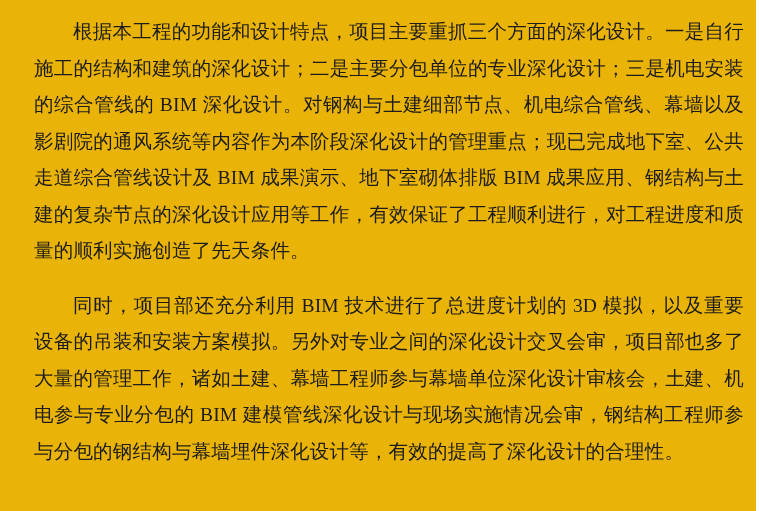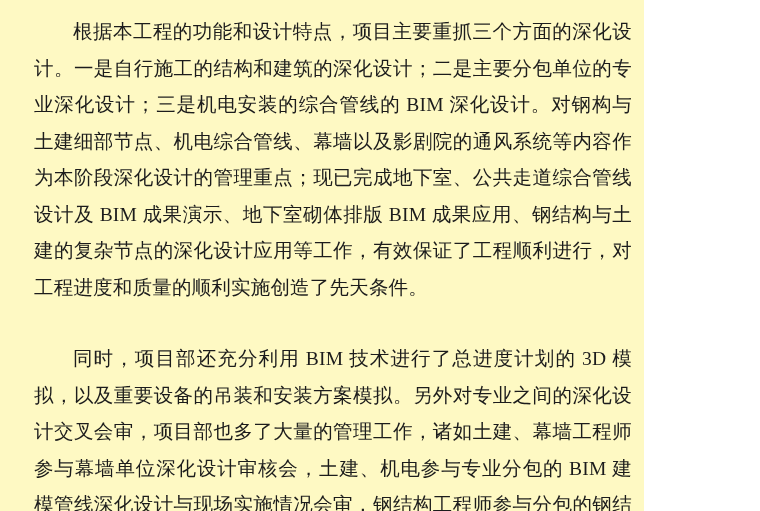--- a/index.html
+++ b/index.html
@@ -9,40 +9,40 @@
   body {
     width: 760px;
     height: 511px;
     background: #ffffff;
     font-family: "Liberation Serif", "DejaVu Serif", serif;
     color: #1a1a1a;
     overflow: hidden;
   }
   .page {
     box-sizing: border-box;
-    width: 644px;
+    width: 756px;
     height: 511px;
     padding: 14px 12px 0 34px;
-    background: #fef9c3;
+    background: #eab308;
   }
   .doc-body {
     display: block;
   }
   .para {
     margin: 0 0 0 0;
     font-size: 19.5px;
     line-height: 36.5px;
     text-align: justify;
     text-justify: inter-ideograph;
     text-indent: 2em;
     letter-spacing: 0.2px;
     color: #1c1c1c;
   }
   .para + .para {
-    margin-top: 35px;
+    margin-top: 18px;
   }
 </style>
 </head>
 <body>
 
 <div class="page">
   <div class="doc-body">
     <p class="para">根据本工程的功能和设计特点，项目主要重抓三个方面的深化设计。一是自行施工的结构和建筑的深化设计；二是主要分包单位的专业深化设计；三是机电安装的综合管线的 BIM 深化设计。对钢构与土建细部节点、机电综合管线、幕墙以及影剧院的通风系统等内容作为本阶段深化设计的管理重点；现已完成地下室、公共走道综合管线设计及 BIM 成果演示、地下室砌体排版 BIM 成果应用、钢结构与土建的复杂节点的深化设计应用等工作，有效保证了工程顺利进行，对工程进度和质量的顺利实施创造了先天条件。</p>
     <p class="para">同时，项目部还充分利用 BIM 技术进行了总进度计划的 3D 模拟，以及重要设备的吊装和安装方案模拟。另外对专业之间的深化设计交叉会审，项目部也多了大量的管理工作，诸如土建、幕墙工程师参与幕墙单位深化设计审核会，土建、机电参与专业分包的 BIM 建模管线深化设计与现场实施情况会审，钢结构工程师参与分包的钢结构与幕墙埋件深化设计等，有效的提高了深化设计的合理性。</p>
   </div>

